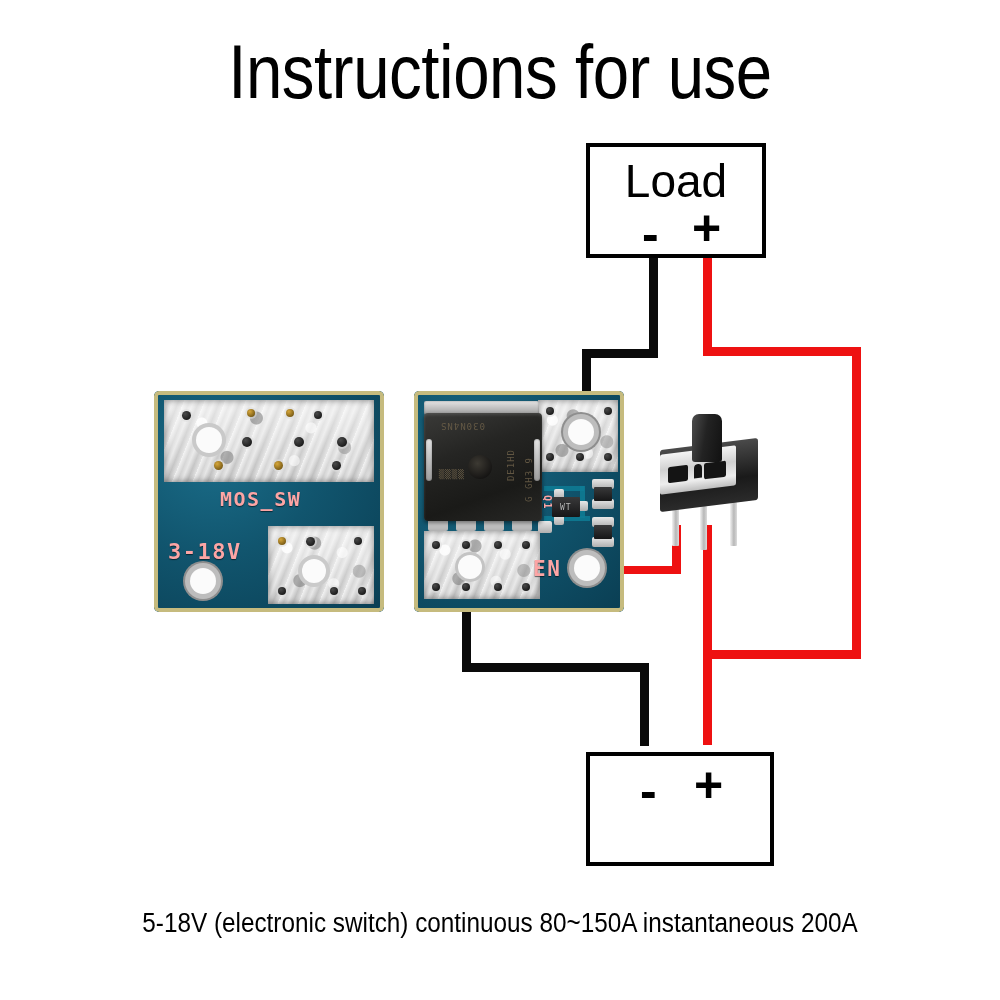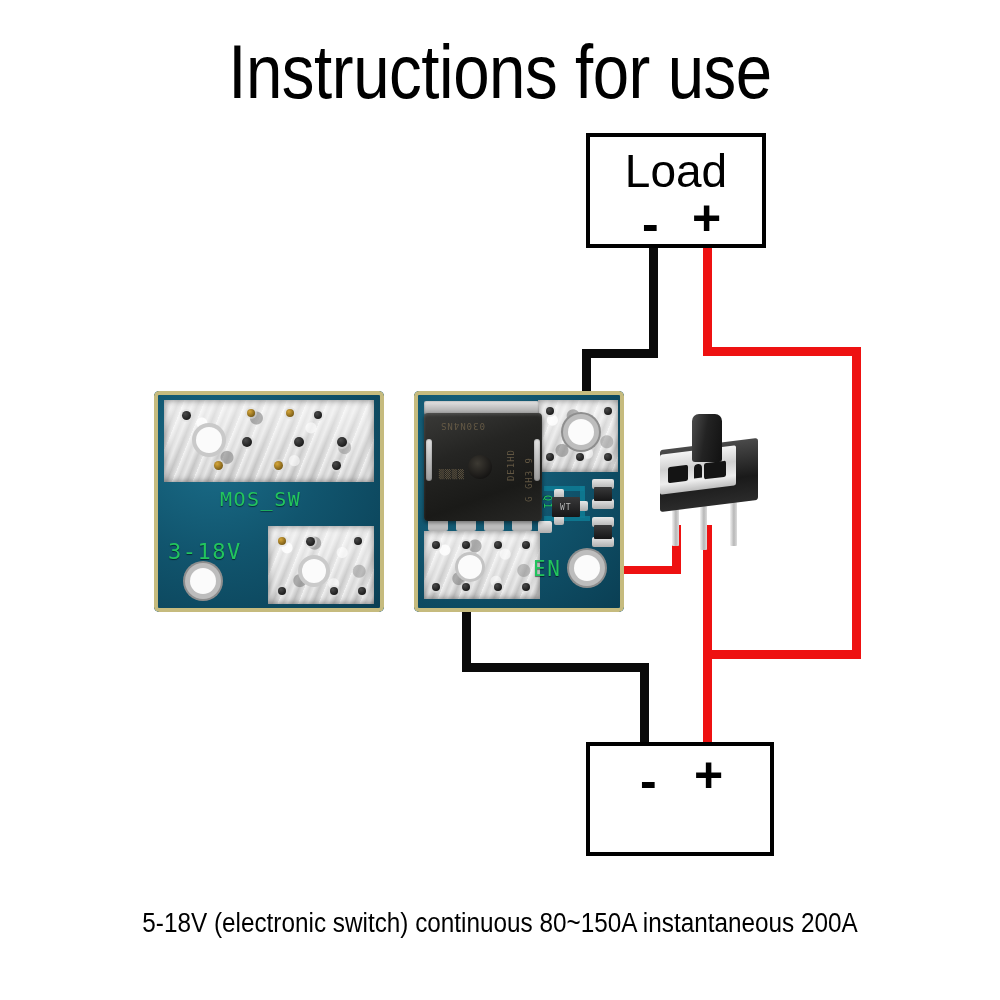--- a/index.html
+++ b/index.html
@@ -52,20 +52,21 @@
     white-space: nowrap;
   }
 
   
   .term-box {
     position: absolute;
     box-sizing: border-box;
     border: 4px solid #000;
     background: #fff;
     z-index: 6;
+    margin-top: 10px;
   }
   .term-title {
     position: absolute;
     left: 0; width: 100%;
     text-align: center;
     font-size: 46px;
     line-height: 52px;
     white-space: nowrap;
   }
   .polarity {
@@ -152,23 +153,23 @@
   }
   .hole-big {
     position: absolute;
     border-radius: 50%;
     background: #fbfbfb;
     box-shadow: 0 0 0 5px #bdbdbd, 0 0 0 7px #8e8e8e;
     z-index: 8;
   }
   .silk {
     position: absolute;
-    color: #22c55e;
+    color: #fca5a5;
     font-family: "DejaVu Sans Mono", monospace;
-    font-weight: 400;
+    font-weight: 700;
     letter-spacing: 1.5px;
     text-shadow: 0 1px 1px rgba(0,0,0,.55);
     white-space: nowrap;
     z-index: 7;
   }
 
   
   #pcb-left { left: 154px; top: 391px; width: 230px; height: 221px; }
 
   

